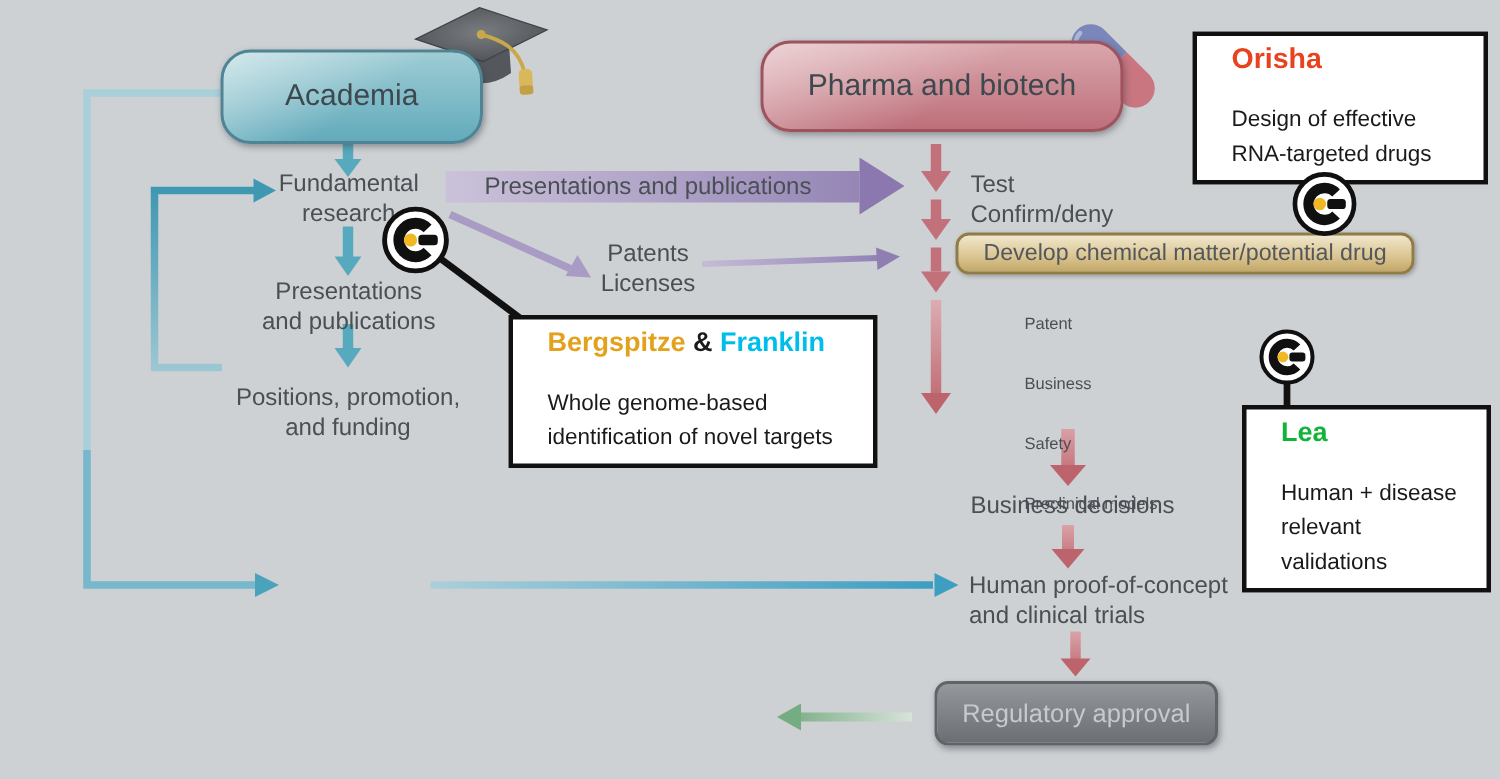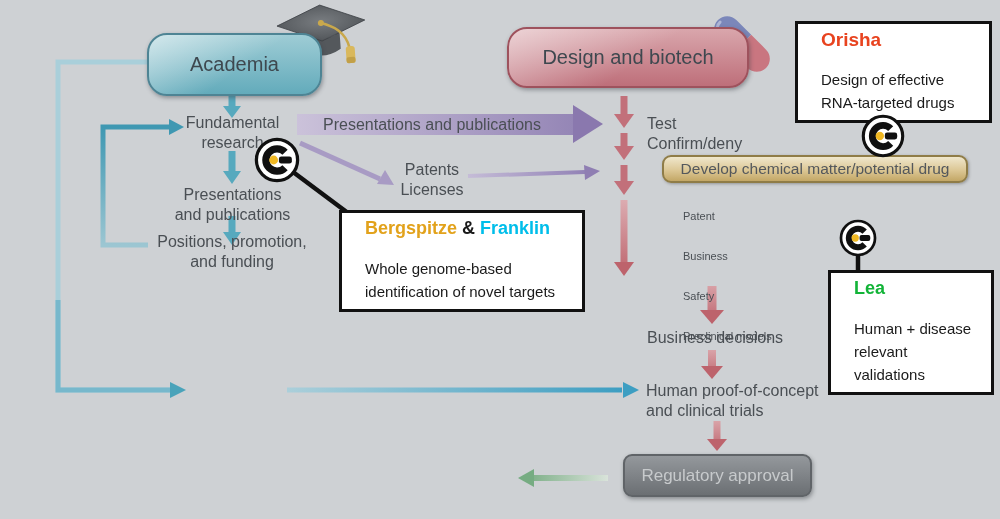--- a/index.html
+++ b/index.html
@@ -12,21 +12,21 @@
   .bigbox{position:absolute;border-radius:20px;z-index:2;display:flex;align-items:center;justify-content:center;
           font-size:20px;color:#3E484F;box-shadow:1px 2px 4px rgba(60,65,70,.45);}
   .academia{left:147px;top:33px;width:171px;height:59px;border:2px solid #4E8494;
     background:linear-gradient(145deg,rgba(255,255,255,.55),rgba(255,255,255,0) 55%),linear-gradient(180deg,#9ECCD5,#63ABBB);}
   .pharma{left:507px;top:27px;width:238px;height:57px;border:2px solid #9E525D;
     background:linear-gradient(145deg,rgba(255,255,255,.5),rgba(255,255,255,0) 55%),linear-gradient(180deg,#D9A6AC,#BE6F7A);}
 
   
   .goldbox{position:absolute;left:637px;top:155px;width:306px;height:28px;border:2px solid #8F7C47;border-radius:9px;
     background:linear-gradient(180deg,#F0E7CC,#DCC795 55%,#C3A766);z-index:3;box-sizing:border-box;
-    display:flex;align-items:center;justify-content:center;font-size:15.5px;color:#54585C;box-shadow:1px 1px 3px rgba(60,60,60,.4);margin-left:25px;}
+    display:flex;align-items:center;justify-content:center;font-size:15.5px;color:#54585C;box-shadow:1px 1px 3px rgba(60,60,60,.4);}
   .graybox{position:absolute;left:623px;top:454px;width:189px;height:43px;border:2px solid #606468;border-radius:9px;
     background:linear-gradient(180deg,#94989C,#6B6F73);z-index:3;box-sizing:border-box;
     display:flex;align-items:center;justify-content:center;font-size:17px;color:#C7CACC;box-shadow:1px 2px 4px rgba(50,55,60,.45);}
   .greenbox{position:absolute;left:391px;top:448px;width:124px;height:58px;border:2px solid #45804F;border-radius:10px;
     background:linear-gradient(145deg,rgba(255,255,255,.5),rgba(255,255,255,0) 55%),linear-gradient(180deg,#AFD2B4,#7BB286);z-index:3;box-sizing:border-box;
     display:flex;align-items:center;justify-content:center;text-align:center;font-size:16.5px;line-height:20px;color:#35453B;
     white-space:pre-line;box-shadow:1px 2px 4px rgba(50,60,55,.45);}
 
   
   .pubarrow{position:absolute;left:297px;top:114px;width:276px;height:21px;z-index:2;
@@ -188,32 +188,32 @@
         <path d="M29,42 L29,63 A13,13 0 0 0 55,63 L55,42 Z" fill="#C97680"></path>
         <path d="M33,18 A9,9 0 0 1 42,11" fill="none" stroke="#AEB6D6" stroke-width="3" stroke-linecap="round"></path>
       </g>
     </svg>
   </div>
 
   <div class="bigbox academia">
     <span>Academia</span>
   </div>
   <div class="bigbox pharma">
-    <span>Design and biotech</span>
+    <span>Pharma and biotech</span>
   </div>
 
   <div class="pubarrow">
     <span class="txt">Presentations and publications</span>
   </div>
 
   <div class="lbl center" style="left:160px;top:113px;width:145px;">Fundamental
 research</div>
   <div class="lbl center" style="left:140px;top:185px;width:185px;">Presentations
 and publications</div>
-  <div class="lbl center" style="left:128px;top:232px;width:208px;">Positions, promotion,
+  <div class="lbl center" style="left:128px;top:256px;width:208px;">Positions, promotion,
 and funding</div>
   <div class="lbl center" style="left:387px;top:160px;width:90px;">Patents
 Licenses</div>
 
   <div class="lbl" style="left:647px;top:114px;">Test</div>
   <div class="lbl" style="left:647px;top:134px;">Confirm/deny</div>
 
   <div class="goldbox">
     <span>Develop chemical matter/potential drug</span>
   </div>

